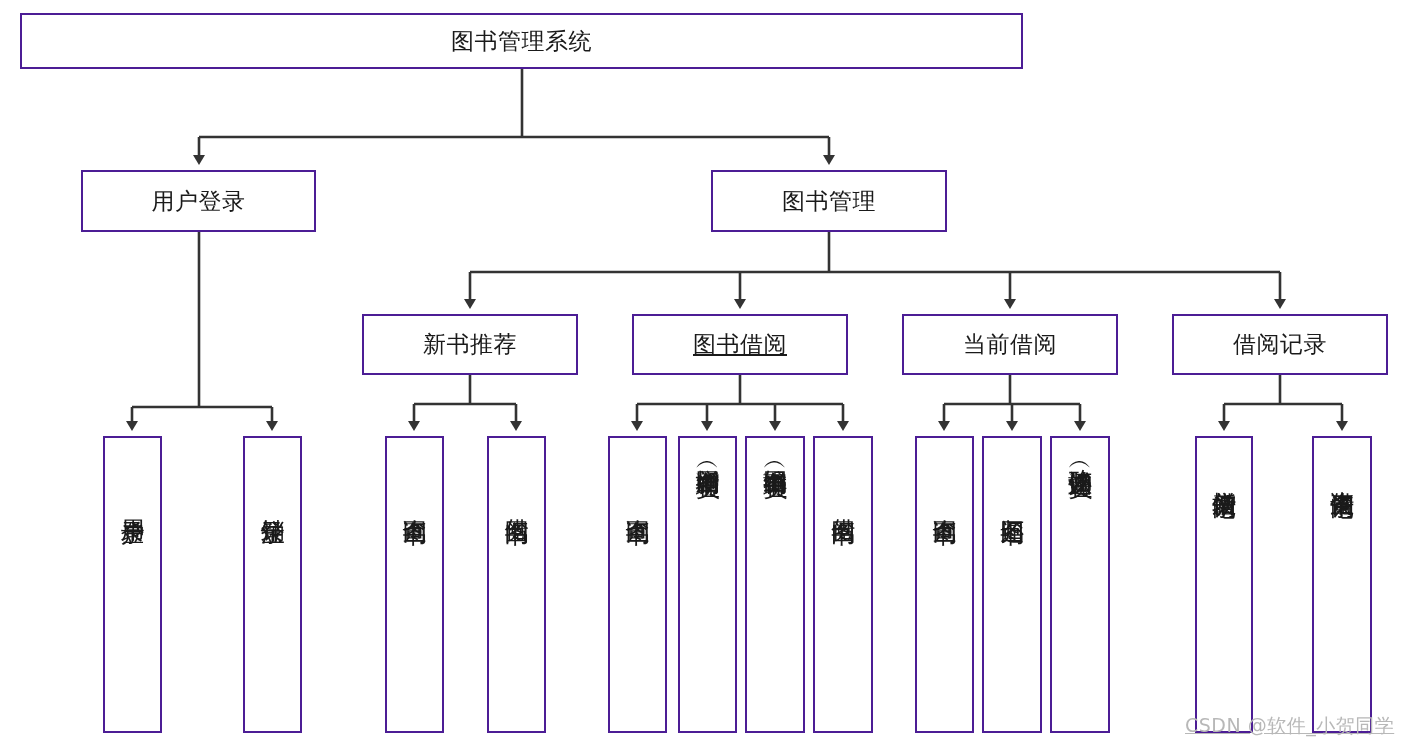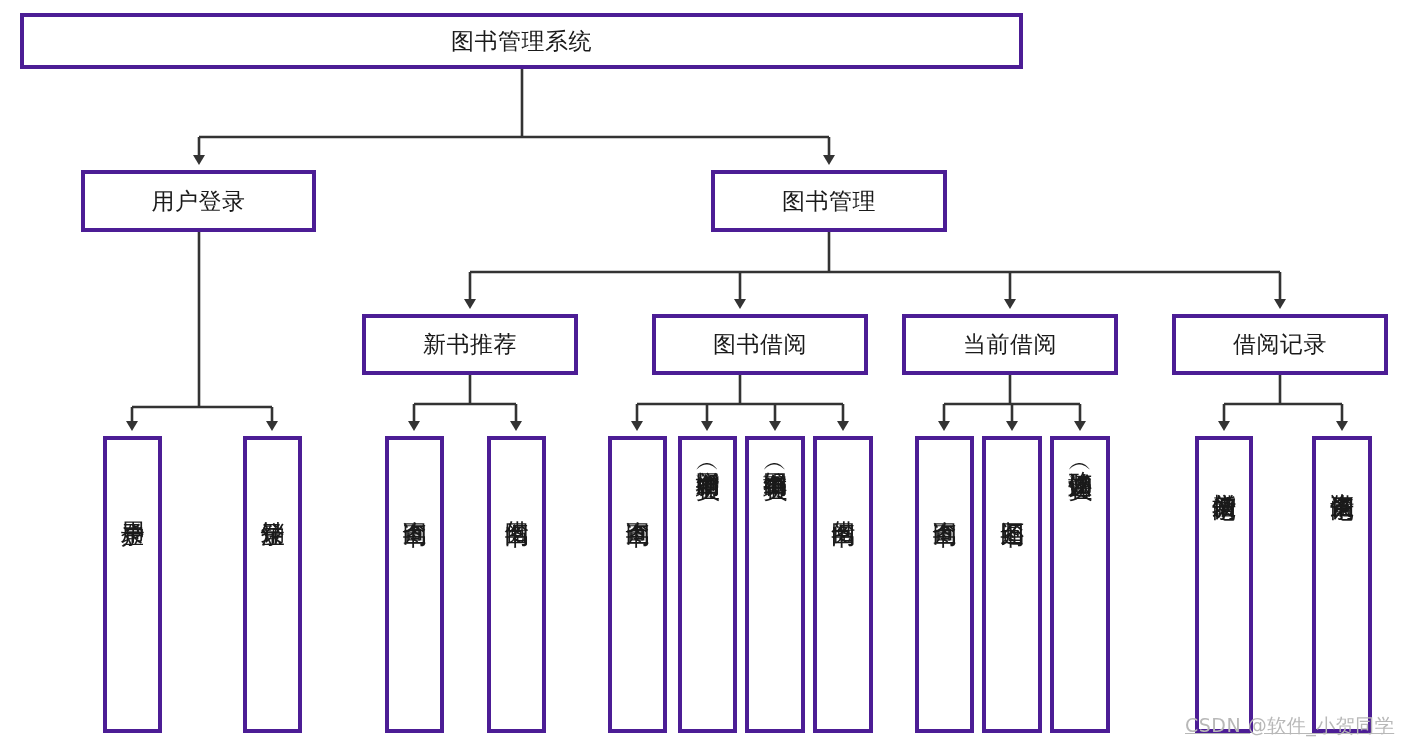--- a/index.html
+++ b/index.html
@@ -20,21 +20,21 @@
   #edge-layer {
     position: absolute;
     left: 0;
     top: 0;
     width: 1405px;
     height: 747px;
   }
   .node {
     position: absolute;
     box-sizing: border-box;
-    border: 4px solid #4c1d95;
+    border: 2px solid #4c1d95;
     background: #ffffff;
     display: flex;
     align-items: center;
     justify-content: center;
     color: #1a1a1a;
   }
   .node .label {
     display: block;
     text-align: center;
     line-height: 1.08;
@@ -139,21 +139,21 @@
   <div class="node horiz" style="left:81px; top:170px; width:235px; height:62px;">
     <span class="label">用户登录</span>
   </div>
   <div class="node horiz" style="left:362px; top:314px; width:216px; height:61px;">
     <span class="label">新书推荐</span>
   </div>
 
   <div class="node horiz" style="left:711px; top:170px; width:236px; height:62px;">
     <span class="label">图书管理</span>
   </div>
-  <div class="node horiz" style="left:652px; top:314px; width:216px; height:61px;">
+  <div class="node horiz" style="left:632px; top:314px; width:216px; height:61px;text-decoration:underline;">
     <span class="label">图书借阅</span>
   </div>
   <div class="node horiz" style="left:1172px; top:314px; width:216px; height:61px;">
     <span class="label">借阅记录</span>
   </div>
   <div class="node horiz" style="left:902px; top:314px; width:216px; height:61px;">
     <span class="label">当前借阅</span>
   </div>
 
   <div class="node vert mid" style="left:103px; top:436px; width:59px; height:297px;">

